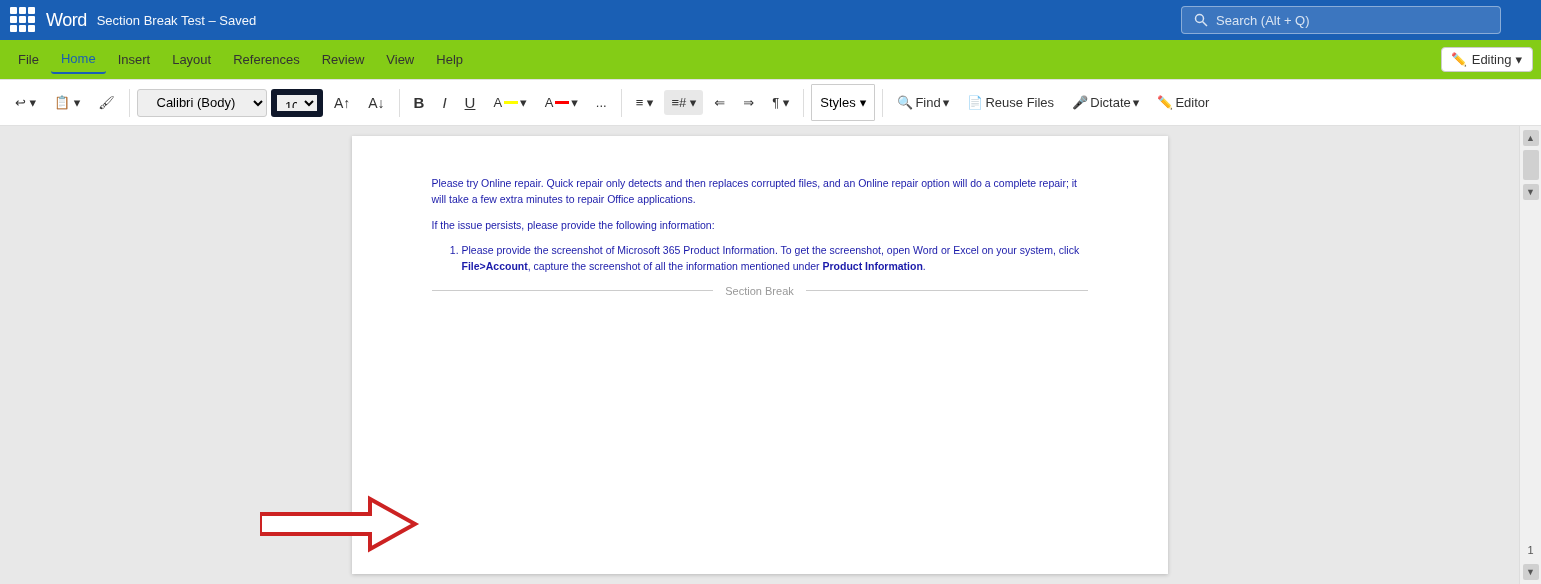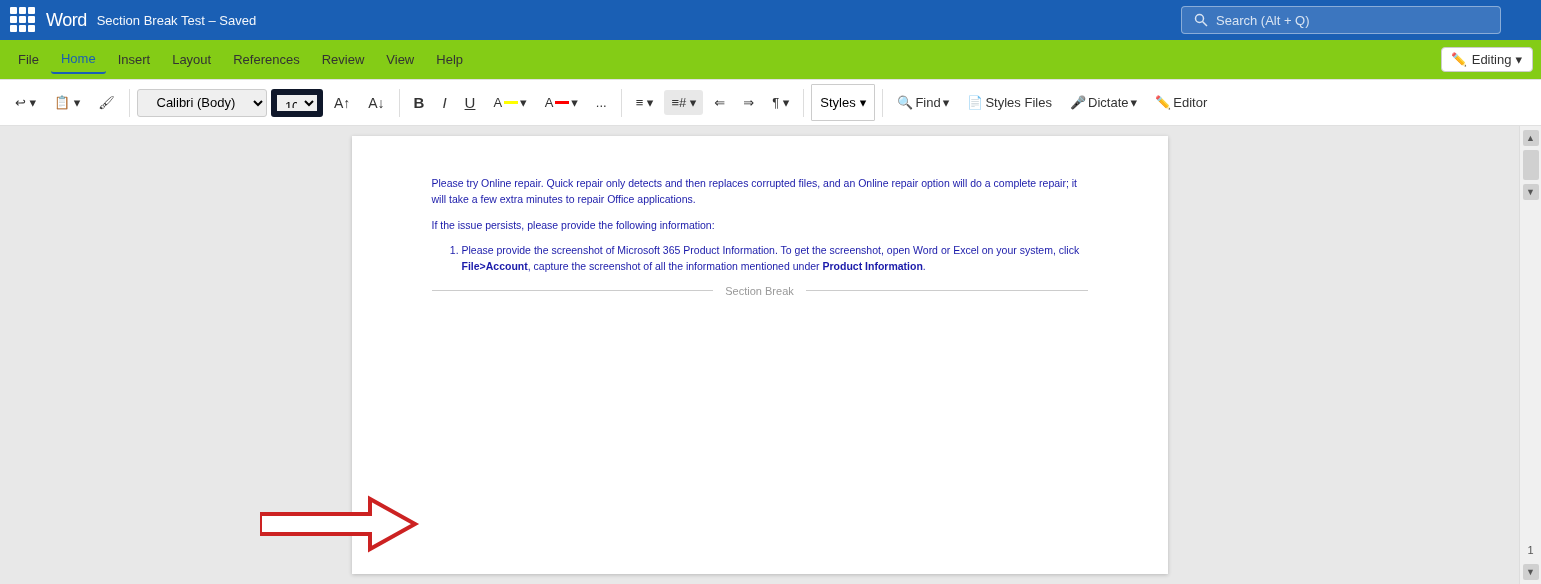--- a/index.html
+++ b/index.html
@@ -298,21 +298,21 @@
   <div class="tb-separator"></div>
 
   <div class="tb-btn">
     <span>🔍</span>
     <span>Find</span>
     <span>▾</span>
   </div>
 
   <div class="tb-btn">
     <span>📄</span>
-    <span>Styles Files</span>
+    <span>Reuse Files</span>
   </div>
 
   <div class="tb-btn">
     <span>🎤</span>
     <span>Dictate</span>
     <span>▾</span>
   </div>
 
   <div class="tb-btn">
     <span>✏️</span>

